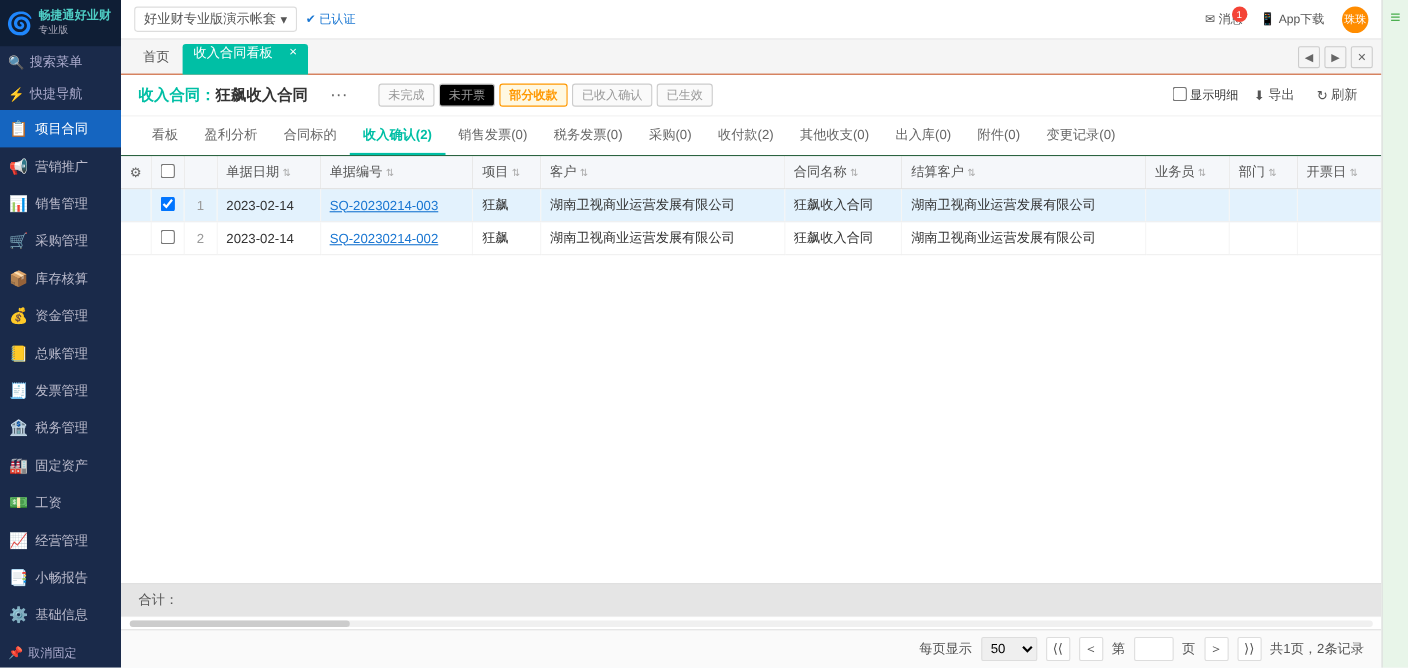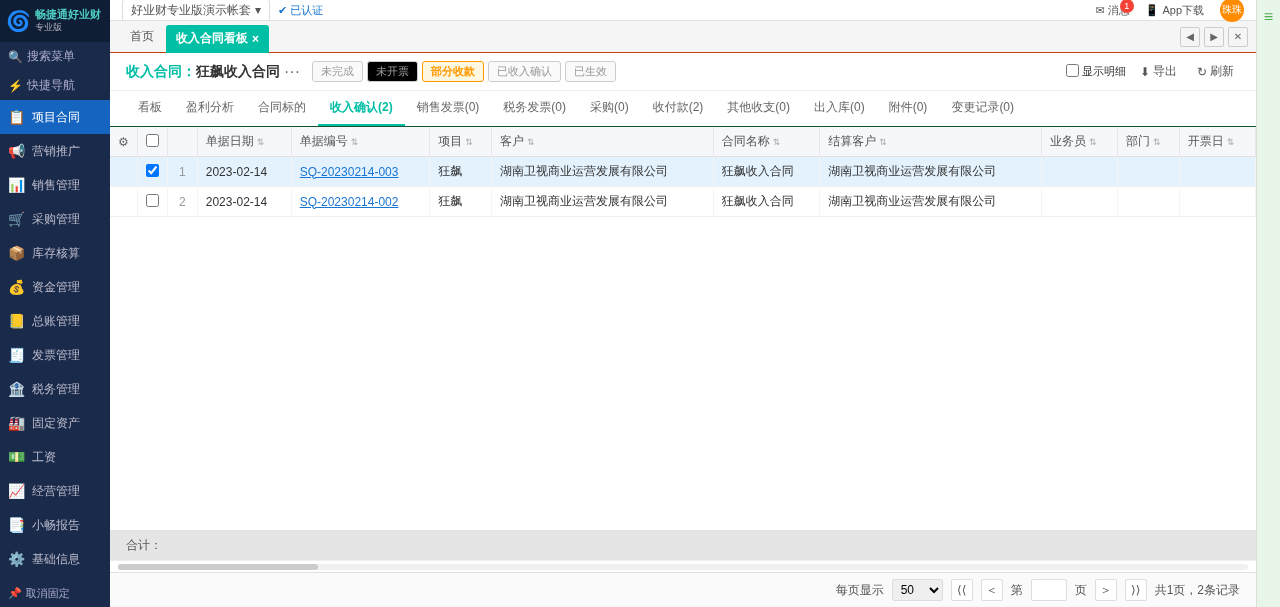--- a/index.html
+++ b/index.html
@@ -14,42 +14,42 @@
     .sidebar-nav { display: flex; align-items: center; gap: 4px; padding: 6px 8px; cursor: pointer; color: #aac; font-size: 12px; }
     .sidebar-item { display: flex; align-items: center; gap: 6px; padding: 8px 8px; cursor: pointer; color: #bbc; font-size: 12px; }
     .sidebar-item.active { background: #1565c0; color: #fff; }
     .sidebar-item-icon { width: 18px; height: 18px; display: flex; align-items: center; justify-content: center; font-size: 14px; }
     .sidebar-bottom { margin-top: auto; padding: 6px 8px; color: #aac; font-size: 11px; display: flex; align-items: center; gap: 4px; cursor: pointer; }
 
     
     .main { flex: 1; display: flex; flex-direction: column; height: 607px; overflow: hidden; }
 
     
-    .topbar { background: #fff; border-bottom: 1px solid #e0e0e0; display: flex; align-items: center; justify-content: space-between; padding: 0 12px; height: 21px; flex-shrink: 0; }
+    .topbar { background: #fff; border-bottom: 1px solid #e0e0e0; display: flex; align-items: center; justify-content: space-between; padding: 0 12px; height: 36px; flex-shrink: 0; }
     .topbar-left { display: flex; align-items: center; gap: 8px; }
     .company-selector { display: flex; align-items: center; gap: 4px; font-size: 12px; color: #555; border: 1px solid #ddd; border-radius: 3px; padding: 2px 8px; cursor: pointer; }
     .certified-badge { display: flex; align-items: center; gap: 3px; color: #1976d2; font-size: 11px; }
     .topbar-right { display: flex; align-items: center; gap: 16px; }
     .topbar-icon-item { display: flex; align-items: center; gap: 3px; font-size: 11px; color: #555; cursor: pointer; position: relative; }
     .notification-dot { position: absolute; top: -4px; right: -4px; background: #f44336; color: #fff; border-radius: 50%; width: 14px; height: 14px; font-size: 9px; display: flex; align-items: center; justify-content: center; }
     .avatar { width: 24px; height: 24px; border-radius: 50%; background: #ff8c00; color: #fff; display: flex; align-items: center; justify-content: center; font-size: 10px; }
 
     
     .tabbar { background: #f5f5f5; border-bottom: 1px solid #c2410c; display: flex; align-items: center; padding: 0 8px; height: 32px; flex-shrink: 0; }
     .tabbar-home { padding: 0 12px; font-size: 12px; color: #555; cursor: pointer; height: 32px; display: flex; align-items: center; }
-    .tabbar-tab { background: #00bfa5; color: #fff; border-radius: 3px 3px 0 0; padding: 0 10px; height: 28px; display: flex; align-items: center; gap: 4px; font-size: 12px; cursor: pointer; margin-top: 4px; font-weight: bold; }
+    .tabbar-tab { background: #00bfa5; color: #fff; border-radius: 3px 3px 0 0; padding: 0 10px; height: 28px; display: flex; align-items: flex-start; gap: 15px; font-size: 12px; cursor: pointer; margin-top: 4px; }
     .tabbar-tab-close { font-size: 12px; cursor: pointer; }
     .tabbar-nav { display: flex; align-items: center; gap: 4px; margin-left: auto; }
     .tabbar-nav-btn { width: 20px; height: 20px; display: flex; align-items: center; justify-content: center; cursor: pointer; color: #666; border: 1px solid #ccc; border-radius: 2px; font-size: 10px; }
 
     
     .content { flex: 1; background: #fff; overflow: hidden; display: flex; flex-direction: column; }
 
     
-    .contract-header { padding: 8px 16px; border-bottom: 1px solid #eee; display: flex; align-items: center; gap: 0; flex-shrink: 0; }
+    .contract-header { padding: 8px 16px; border-bottom: 1px solid #eee; display: flex; align-items: center; gap: 16px; flex-shrink: 0; }
     .contract-title { font-size: 14px; font-weight: bold; color: #333; }
     .contract-title span { color: #00bfa5; }
     .header-actions { display: flex; align-items: center; gap: 4px; margin-left: 8px; }
     .status-btn { padding: 2px 8px; border-radius: 3px; font-size: 11px; cursor: pointer; border: 1px solid; }
     .status-incomplete { border-color: #ccc; color: #999; background: #fafafa; }
     .status-no-invoice { border-color: #ccc; color: #999; background: #000000; }
     .status-partial { border-color: #ff9800; color: #ff9800; background: #fff8e1; font-weight: bold; }
     .status-confirmed { border-color: #ccc; color: #999; background: #fafafa; }
     .status-active { border-color: #ccc; color: #999; background: #fafafa; }
     .header-right { margin-left: auto; display: flex; align-items: center; gap: 8px; }

